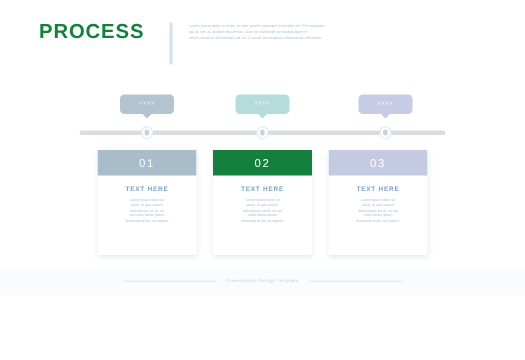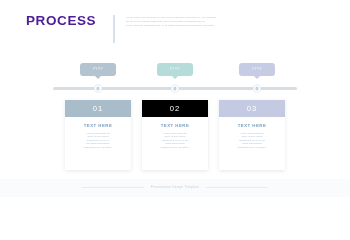--- a/index.html
+++ b/index.html
@@ -29,21 +29,21 @@
     position:absolute; left:0; top:14px;
     width:350px; height:34px;
   }
   .title {
     position:absolute; left:26px; top:0px;
     width:84px;
     font-size:13.5px;
     font-weight:bold;
     letter-spacing:0.6px;
     line-height:14.5px;
-    color:#4c1d95;
+    color:#15803d;
   }
   .title-line { display:block; white-space:nowrap; }
 
   .title-divider {
     position:absolute; left:113px; top:1px;
     width:1.6px; height:28px;
     background:#d3e2ee;
   }
 
   .intro {
@@ -138,21 +138,21 @@
     width:100%; height:16.5px;
     display:flex; align-items:center; justify-content:center;
   }
   .card-num {
     font-size:7.6px;
     letter-spacing:1.1px;
     color:#ffffff;
     font-weight:normal;
   }
   .c1 .card-head { background:#a9bcc9; }
-  .c2 .card-head { background:#000000; }
+  .c2 .card-head { background:#15803d; }
   .c3 .card-head { background:#c3cae2; }
 
   .card-body {
     padding:6px 6px 0 6px;
     text-align:center;
   }
   .card-title {
     font-size:4.3px;
     font-weight:bold;
     letter-spacing:0.5px;

